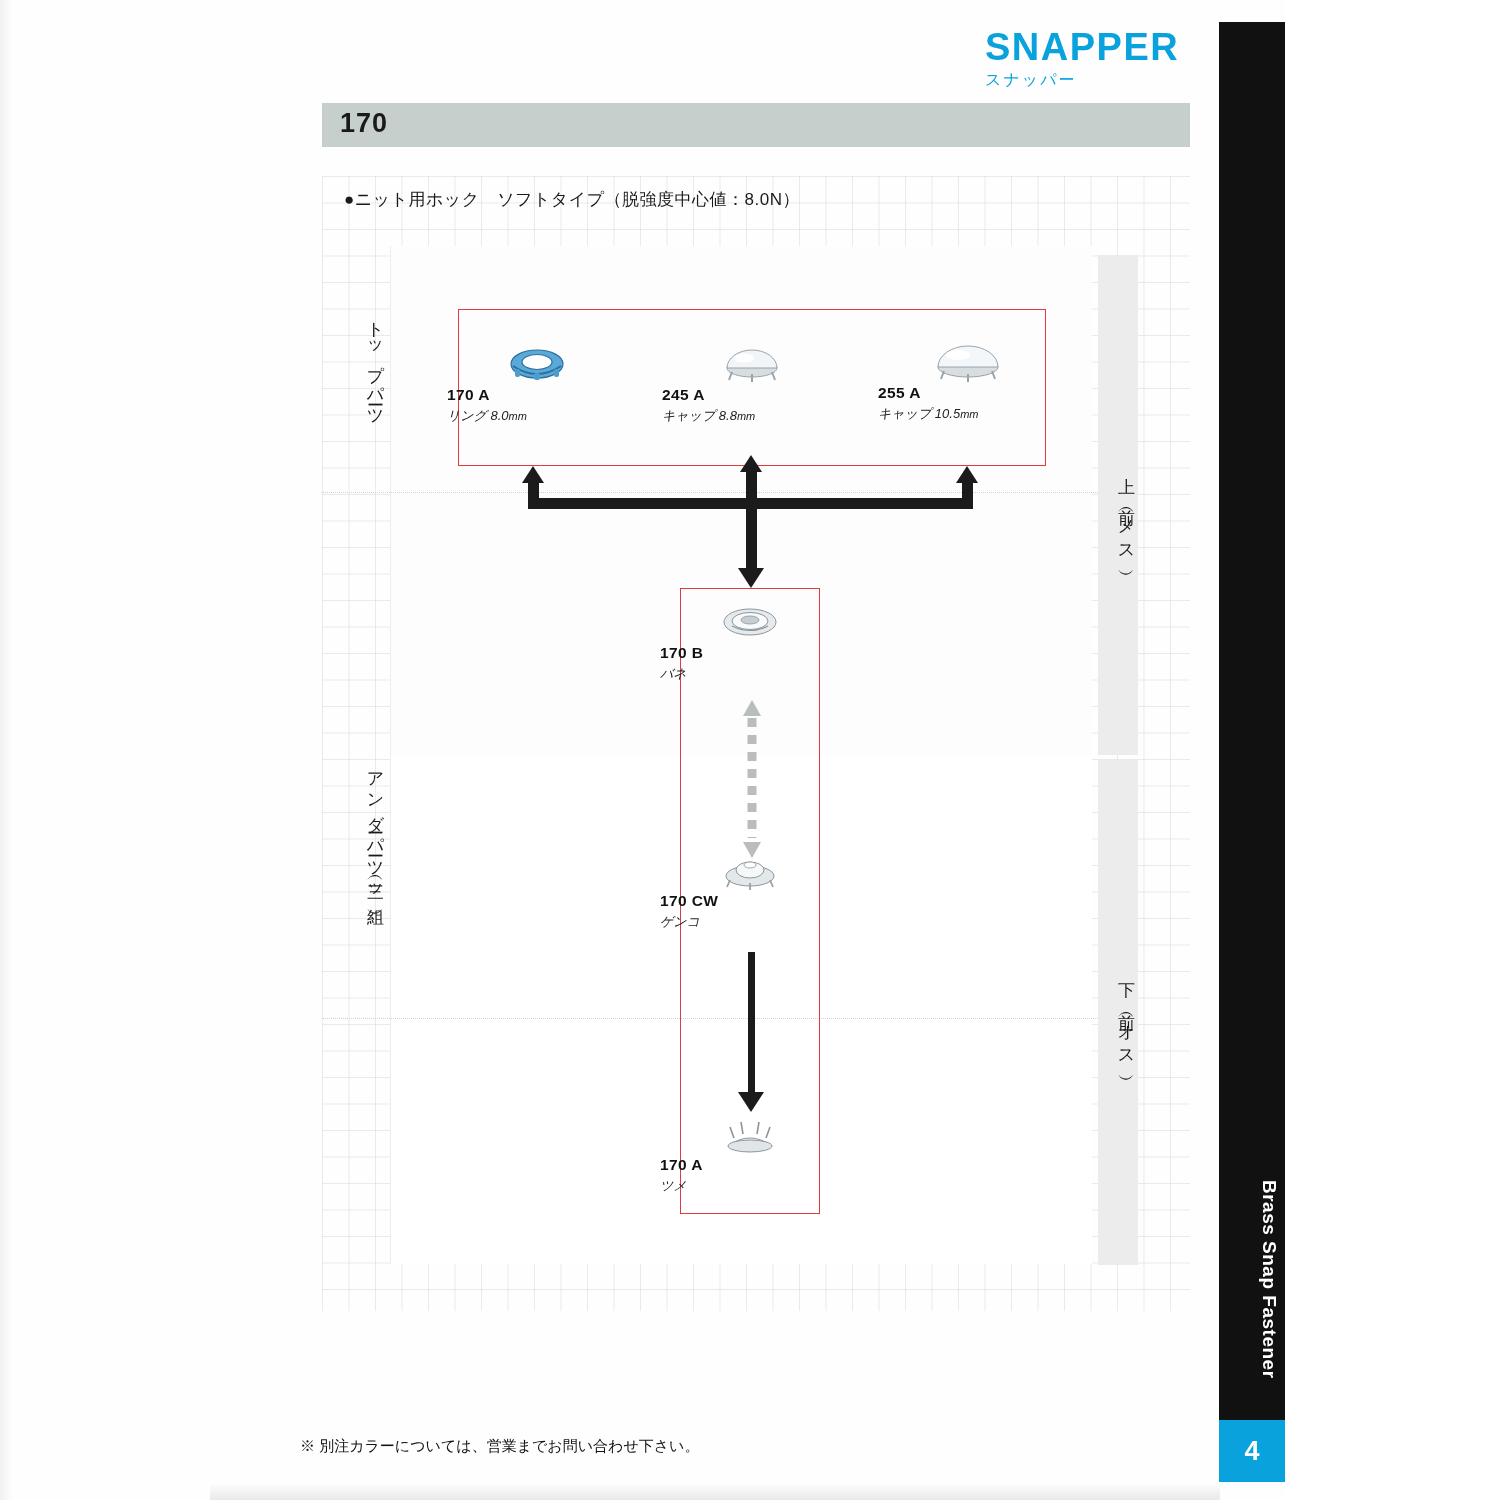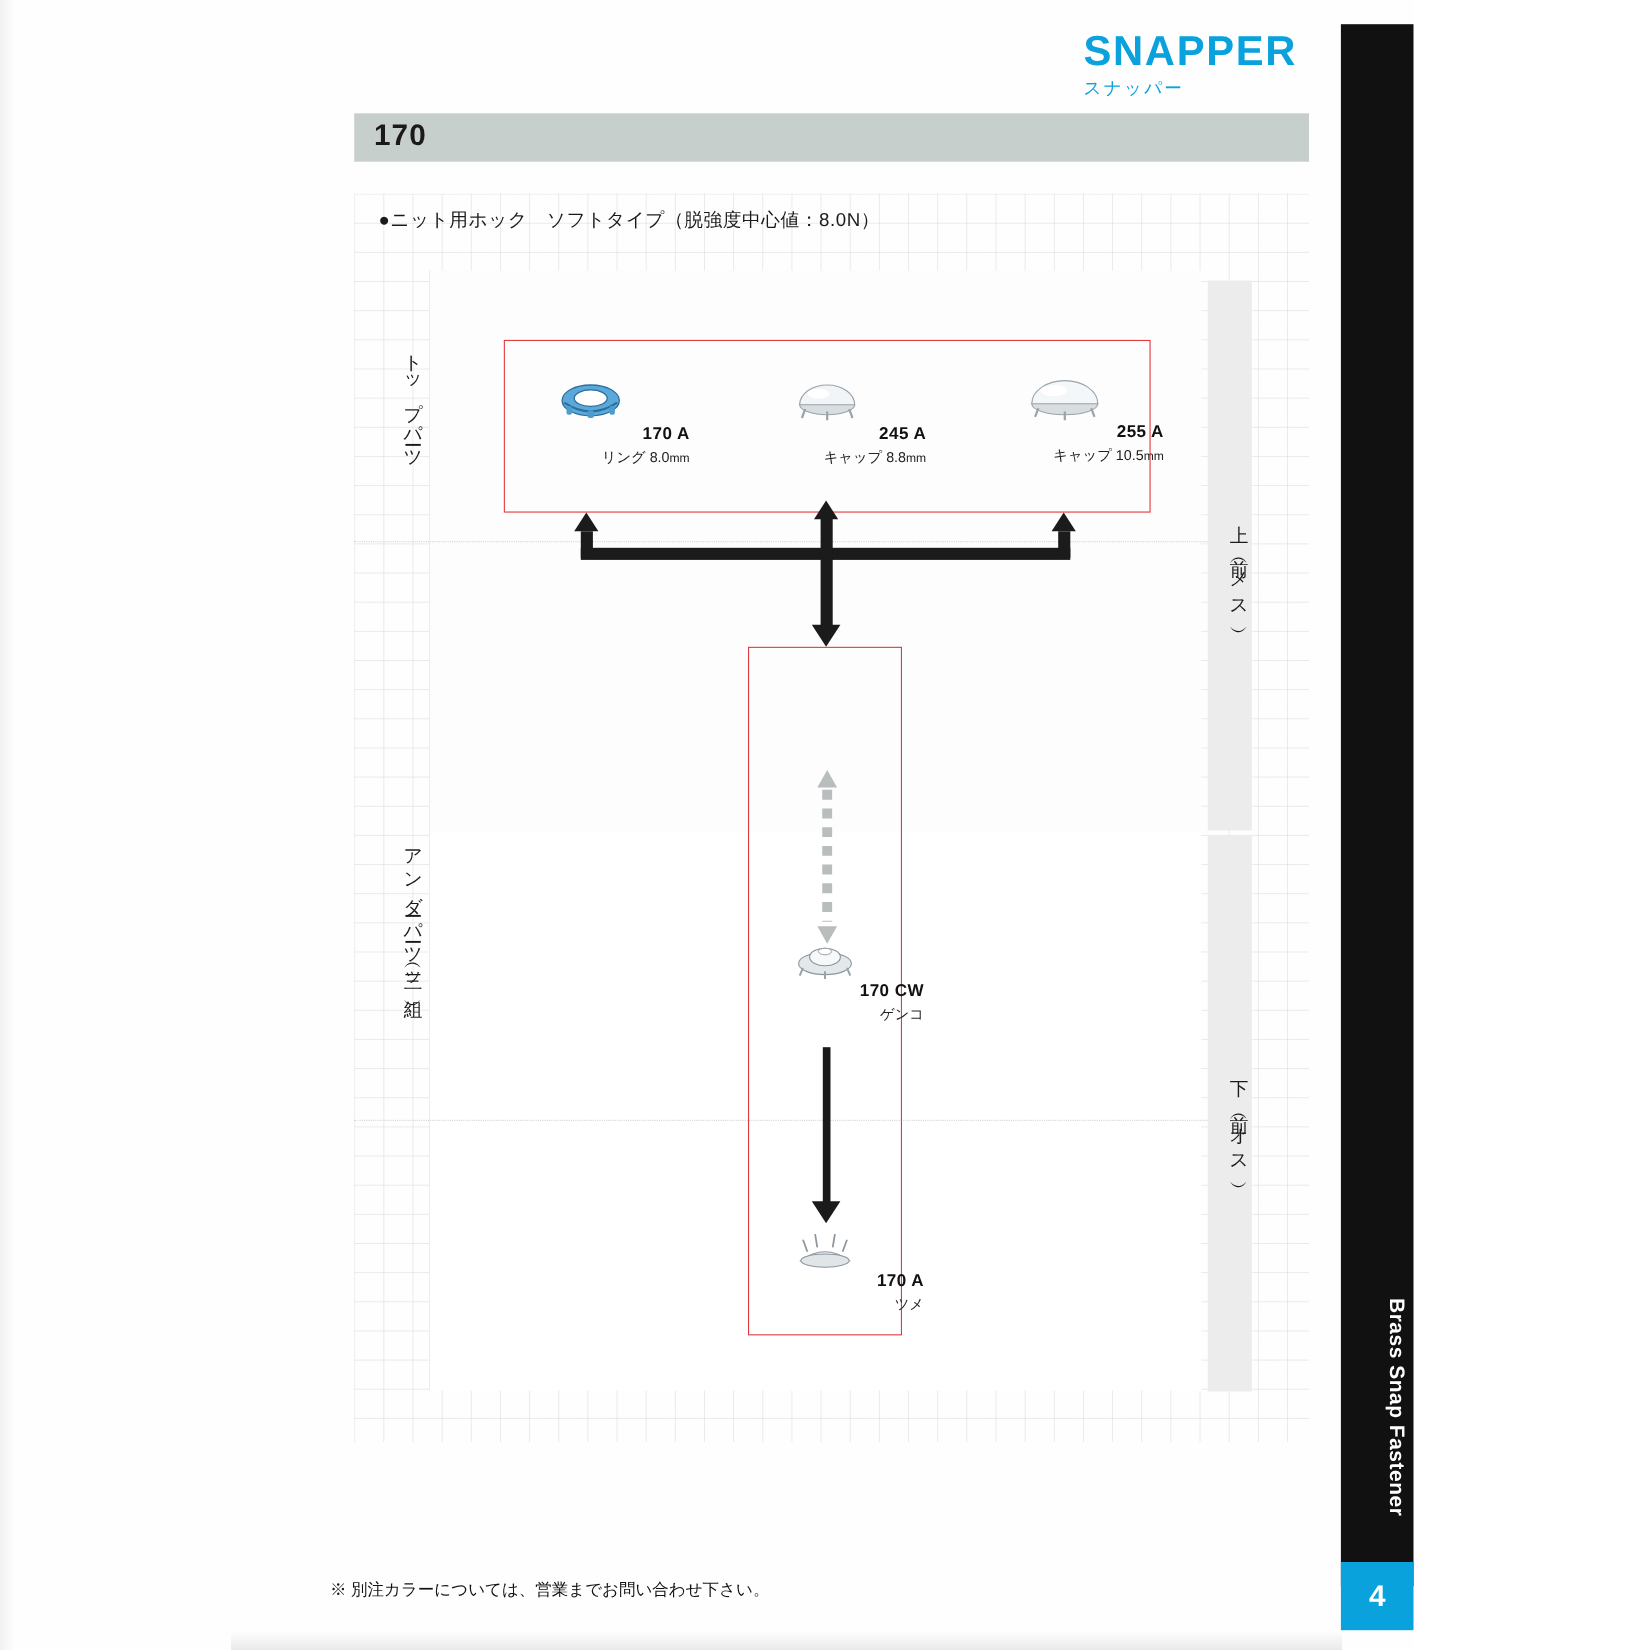--- a/index.html
+++ b/index.html
@@ -203,33 +203,34 @@
     position: absolute;
     border: 1.5px solid #e0393e;
     box-sizing: border-box;
   }
   .red-box-top { left: 458px; top: 309px; width: 588px; height: 157px; }
   .red-box-bottom { left: 680px; top: 588px; width: 140px; height: 626px; }
 
   
   .part {
     position: absolute;
-    text-align: right;
+    text-align: left;
     width: 180px;
   }
   .part .code {
     font-size: 15.5px;
     font-weight: bold;
     color: #111111;
     letter-spacing: 0.4px;
   }
   .part .desc {
     font-size: 13px;
     color: #222222;
     margin-top: 3px;
+    font-style: italic;
   }
   .part .desc .mm { font-size: 11px; }
   .art { height: 44px; position: relative; }
 
   
   .arrow-line { position: absolute; background: #1b1b1b; }
   .arrow-head-up {
     position: absolute;
     width: 0; height: 0;
     border-left: 11px solid transparent;
@@ -348,20 +349,32 @@
     <div class="arrow-line" style="left:746px; top:470px; width:11px; height:38px;"></div>
     <div class="arrow-head-up" style="left:740px; top:455px;"></div>
 
     <div class="arrow-line" style="left:962px; top:483px; width:11px; height:24px;"></div>
     <div class="arrow-head-up" style="left:956px; top:466px;"></div>
 
     <div class="arrow-line" style="left:746px; top:508px; width:11px; height:62px;"></div>
     <div class="arrow-head-down" style="left:738px; top:568px;"></div>
   </div>
 
+  <div class="part" style="left:660px; top:600px;">
+    <div class="art">
+      <svg width="180" height="44" viewBox="0 0 180 44">
+        <ellipse cx="90" cy="22" rx="26" ry="13" fill="#e6eaec" stroke="#8d969c" stroke-width="1"></ellipse>
+        <ellipse cx="90" cy="21" rx="18" ry="8.5" fill="#f8fafb" stroke="#8d969c" stroke-width="1"></ellipse>
+        <ellipse cx="90" cy="20" rx="9" ry="4" fill="#c6ced3" stroke="#8d969c" stroke-width="0.8"></ellipse>
+        <path d="M72 26 q18 9 36 0" fill="none" stroke="#8d969c" stroke-width="1.2"></path>
+      </svg>
+    </div>
+    <div class="code">170 B</div>
+    <div class="desc">バネ</div>
+  </div>
 
   <div class="dash-col">
     <svg width="30" height="160" viewBox="0 0 30 160" style="position:absolute; left:-8px; top:0;">
       <polygon points="15,0 24,16 6,16" fill="#b9bdbd"></polygon>
       <line x1="15" y1="18" x2="15" y2="138" stroke="#b9bdbd" stroke-width="9" stroke-dasharray="9 8"></line>
       <polygon points="15,158 24,142 6,142" fill="#b9bdbd"></polygon>
     </svg>
   </div>
 
   <div class="part" style="left:660px; top:848px;">

